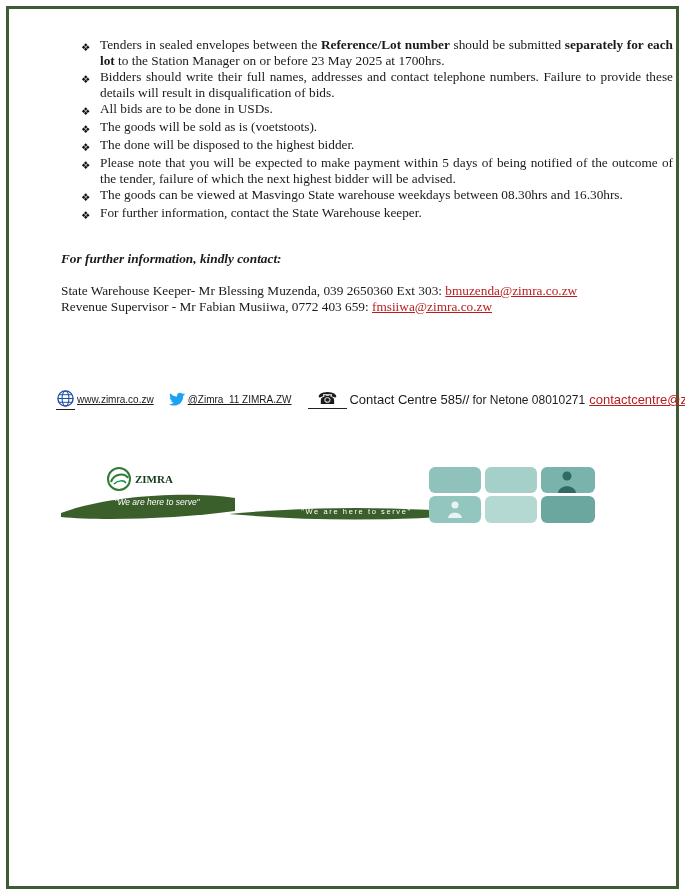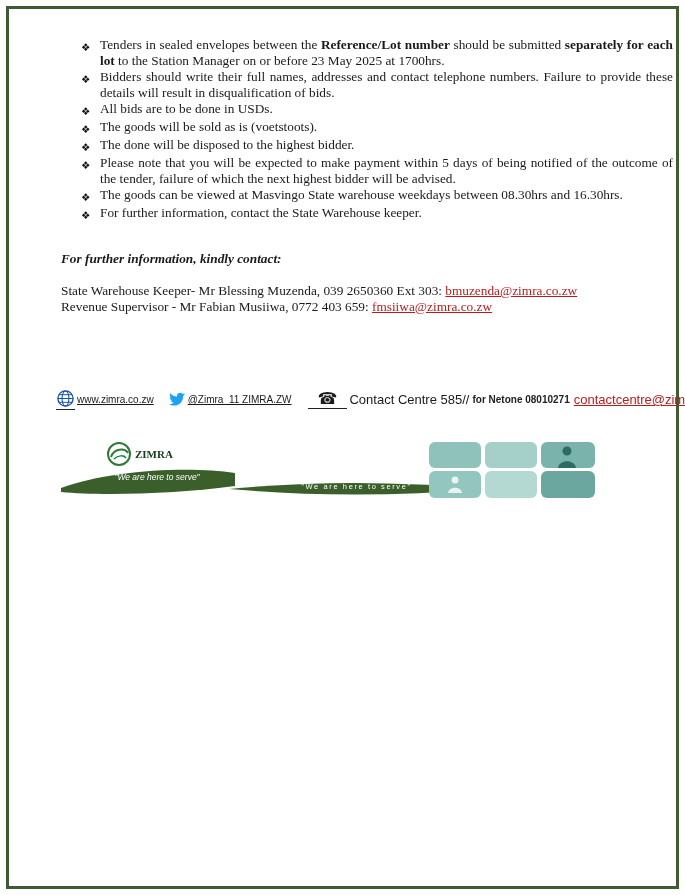--- a/index.html
+++ b/index.html
@@ -30,26 +30,26 @@
   
   .footer-row { position:absolute; top:380px; left:47px; display:flex; align-items:center; font-family:"Liberation Sans", sans-serif; font-size:10px; white-space:nowrap; }
   .footer-row .seg { display:flex; align-items:center; }
   .icon-wrap { display:inline-flex; align-items:flex-end; margin-right:2px; }
   .u-line { border-bottom:1px solid #222; }
   .globe-wrap { padding-bottom:1px; }
   .tw-wrap { margin-left:14px;justify-content:space-between; }
   .phone-wrap { margin-left:16px; padding:0 10px 1px 10px; }
   .phone-glyph { font-family:"DejaVu Sans", sans-serif; font-size:16px; line-height:16px; }
   .cc-text { font-size:13px; }
-  .netone-text { font-size:10px; margin:0 4px 0 3px; color:#222;font-weight:bold; }
+  .netone-text { font-size:12px; margin:0 4px 0 3px; color:#222; }
   .footer-email { font-size:13px; }
   .site-text, .tw-text { cursor:pointer;text-decoration:underline; }
 
   
-  .banner { position:absolute; top:431px; left:50px; width:540px; height:62px; }
+  .banner { position:absolute; top:456px; left:50px; width:540px; height:62px; }
   .banner-svg { position:absolute; left:0; top:0; }
   .banner-slogan-left {
     position:absolute; left:38px; top:32px; width:120px; text-align:center;
     color:#fff; font-style:italic; font-size:8.5px; font-family:"Liberation Sans", sans-serif;
   }
   .banner-slogan-mid {
     position:absolute; left:205px; top:42px; width:185px; text-align:center;
     color:#fff; font-size:7.5px; letter-spacing:1.6px; font-family:"Liberation Sans", sans-serif;
   }
 </style>

